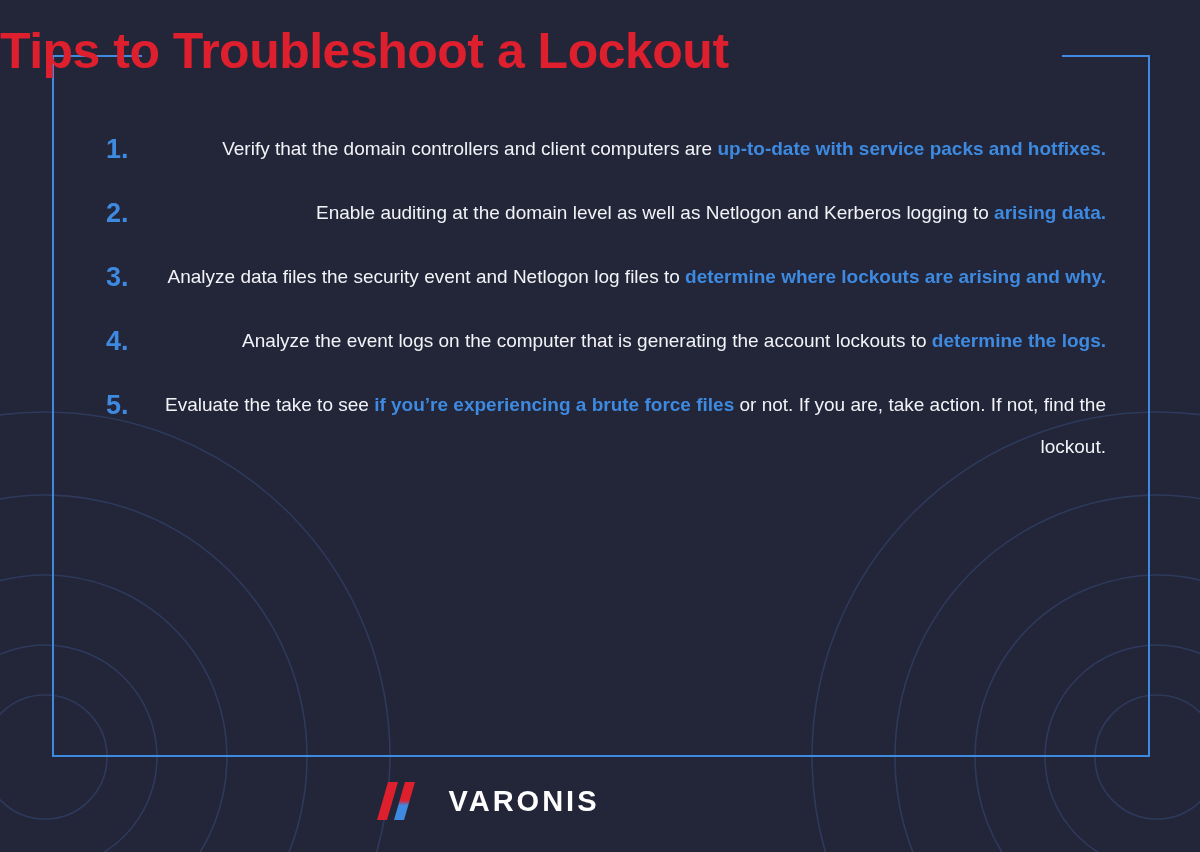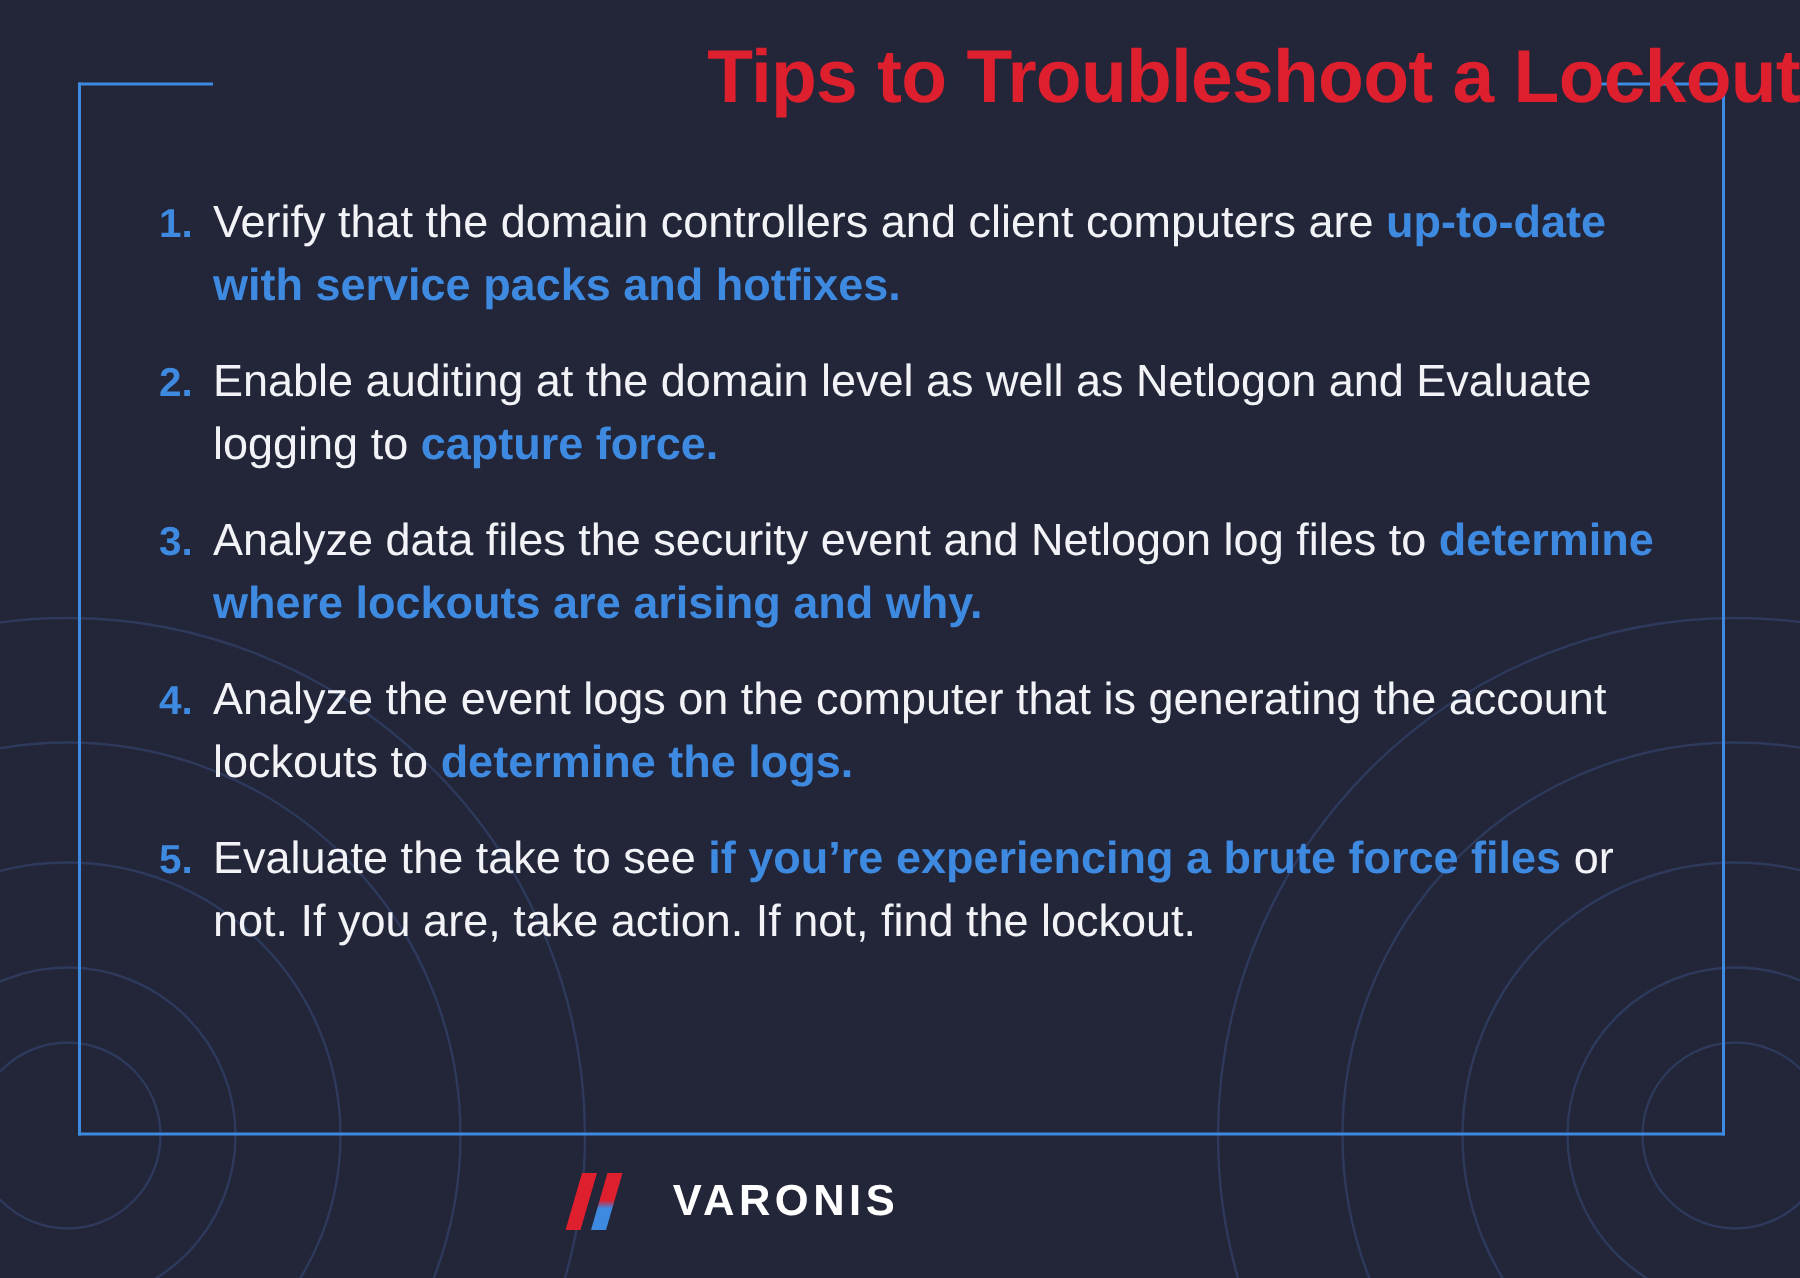--- a/index.html
+++ b/index.html
@@ -35,21 +35,21 @@
   .frame-left       { left: 52px;  top: 55px;  width: 2px;   height: 702px; }
   .frame-right      { left: 1148px; top: 55px; width: 2px;   height: 702px; }
   .frame-bottom     { left: 52px;  top: 755px; width: 1098px; height: 2px; }
 
   
   .title {
     position: absolute;
     top: 22px;
     left: 0;
     width: 1200px;
-    text-align: right;
+    text-align: left;
     color: #de1f2d;
     font-size: 50px;
     font-weight: bold;
     letter-spacing: -0.5px;
     z-index: 2;
     white-space: nowrap;
   }
 
   
   .list {
@@ -68,23 +68,24 @@
     color: #3d8ae0;
     font-size: 27px;
     font-weight: bold;
     line-height: 42px;
     width: 36px;
     flex: 0 0 36px;
     text-align: left;
   }
   .item-text {
     color: #f2f3f7;
-    font-size: 30px;
+    font-size: 19px;
     line-height: 42px;
     flex: 1 1 auto;
+    text-align: right;
   }
   .hl {
     color: #3d8ae0;
     font-weight: bold;
   }
 
   
   .logo {
     position: absolute;
     left: 0;
@@ -132,21 +133,21 @@
 
   <div class="title">Tips to Troubleshoot a Lockout</div>
 
   <div class="list" id="tips-list">
       <div class="list-item">
         <div class="item-number">1.</div>
         <div class="item-text"><span>Verify that the domain controllers and client computers are </span><span class="hl">up-to-date with service packs and hotfixes.</span></div>
       </div>
       <div class="list-item">
         <div class="item-number">2.</div>
-        <div class="item-text"><span>Enable auditing at the domain level as well as Netlogon and Evaluate logging to </span><span class="hl">capture force.</span></div>
+        <div class="item-text"><span>Enable auditing at the domain level as well as Netlogon and Kerberos logging to </span><span class="hl">arising data.</span></div>
       </div>
       <div class="list-item">
         <div class="item-number">3.</div>
         <div class="item-text"><span>Analyze data files the security event and Netlogon log files to </span><span class="hl">determine where lockouts are arising and why.</span></div>
       </div>
       <div class="list-item">
         <div class="item-number">4.</div>
         <div class="item-text"><span>Analyze the event logs on the computer that is generating the account lockouts to </span><span class="hl">determine the logs.</span></div>
       </div>
       <div class="list-item">

